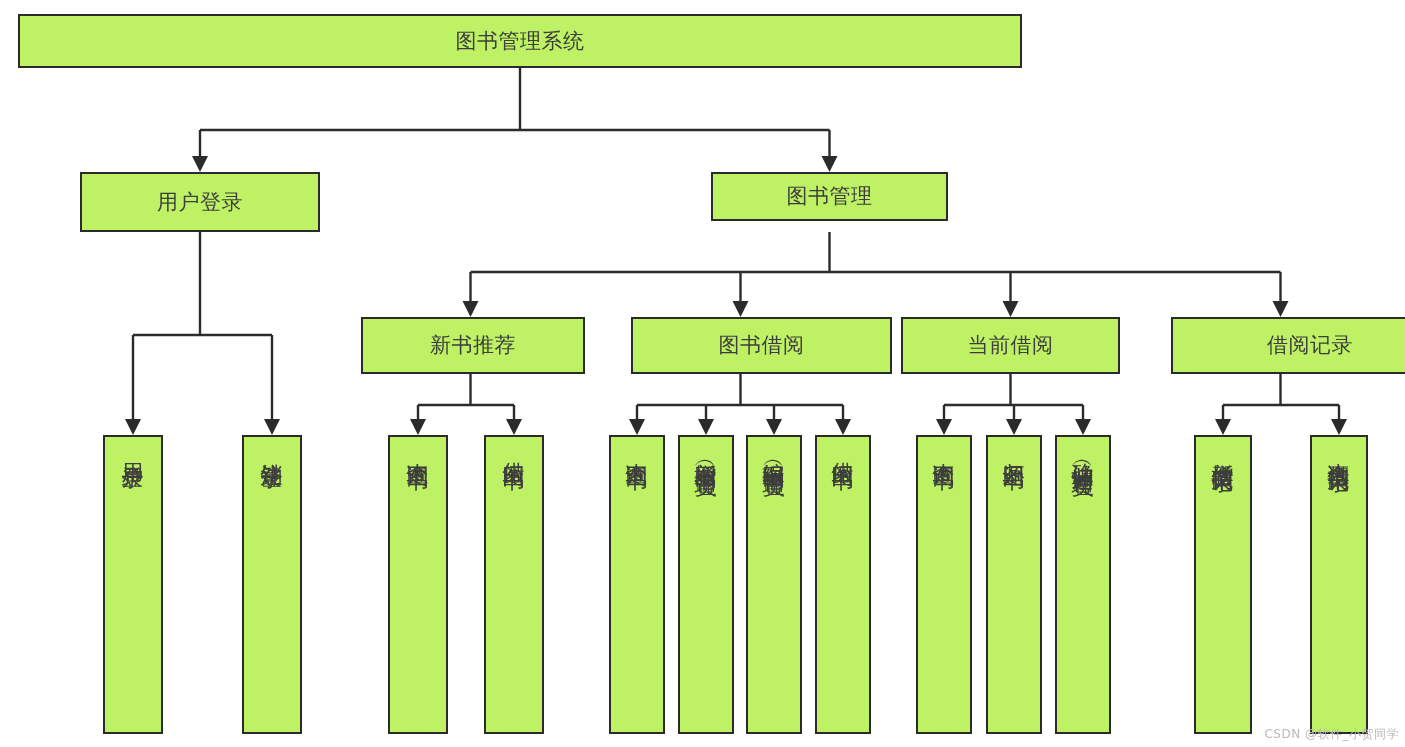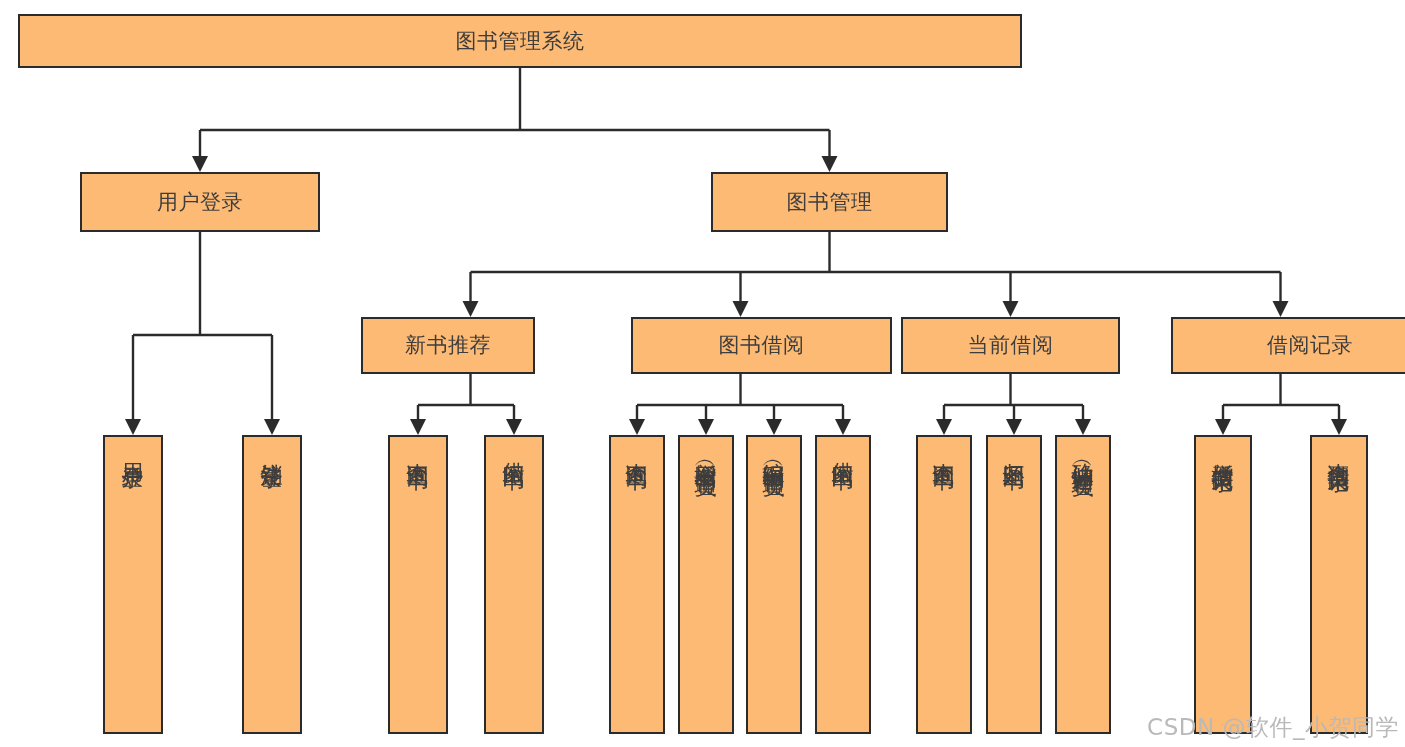--- a/index.html
+++ b/index.html
@@ -18,21 +18,21 @@
   #diagram-root {
     position: absolute;
     left: 0;
     top: 0;
     width: 1405px;
     height: 747px;
   }
   .node-box {
     position: absolute;
     box-sizing: border-box;
-    background: #fdba74;
+    background: #bef264;
     border: 2px solid #2b2b2b;
     display: flex;
     align-items: center;
     justify-content: center;
     overflow: hidden;
   }
   .node-label {
     color: #3d3d3d;
     font-size: 21px;
     line-height: 1.18;
@@ -68,21 +68,21 @@
     fill: none;
   }
   svg.connectors polygon.arrow-head {
     fill: #2b2b2b;
   }
   #watermark {
     position: absolute;
     right: 6px;
     bottom: 4px;
     color: #b9b9b9;
-    font-size: 23px;
+    font-size: 12px;
     letter-spacing: 0.5px;
     white-space: nowrap;
     user-select: none;
   }
 </style>
 </head>
 <body>
 
 <div id="diagram-root">
   <svg class="connectors" viewBox="0 0 1405 747" preserveAspectRatio="none">
@@ -142,24 +142,24 @@
         <polygon points="1331,419 1347,419 1339,435" class="arrow-head"></polygon>
       </g>
   </svg>
   <div id="node-layer">
       <div class="node-box" style="left: 18px; top: 14px; width: 1004px; height: 54px;">
         <span class="node-label">图书管理系统</span>
       </div>
       <div class="node-box" style="left: 80px; top: 172px; width: 240px; height: 60px;">
         <span class="node-label">用户登录</span>
       </div>
-      <div class="node-box" style="left: 711px; top: 172px; width: 237px; height: 60px;">
+      <div class="node-box" style="left: 711px; top: 172px; width: 237px; height: 49px;">
         <span class="node-label">图书管理</span>
       </div>
-      <div class="node-box" style="left: 361px; top: 317px; width: 174px; height: 57px;">
+      <div class="node-box" style="left: 361px; top: 317px; width: 224px; height: 57px;">
         <span class="node-label">新书推荐</span>
       </div>
       <div class="node-box" style="left: 631px; top: 317px; width: 261px; height: 57px;">
         <span class="node-label">图书借阅</span>
       </div>
       <div class="node-box" style="left: 901px; top: 317px; width: 219px; height: 57px; justify-content: center;">
         <span class="node-label">当前借阅</span>
       </div>
       <div class="node-box" style="left: 1171px; top: 317px; width: 264px; height: 57px; padding-left: 14px;">
         <span class="node-label">借阅记录</span>

